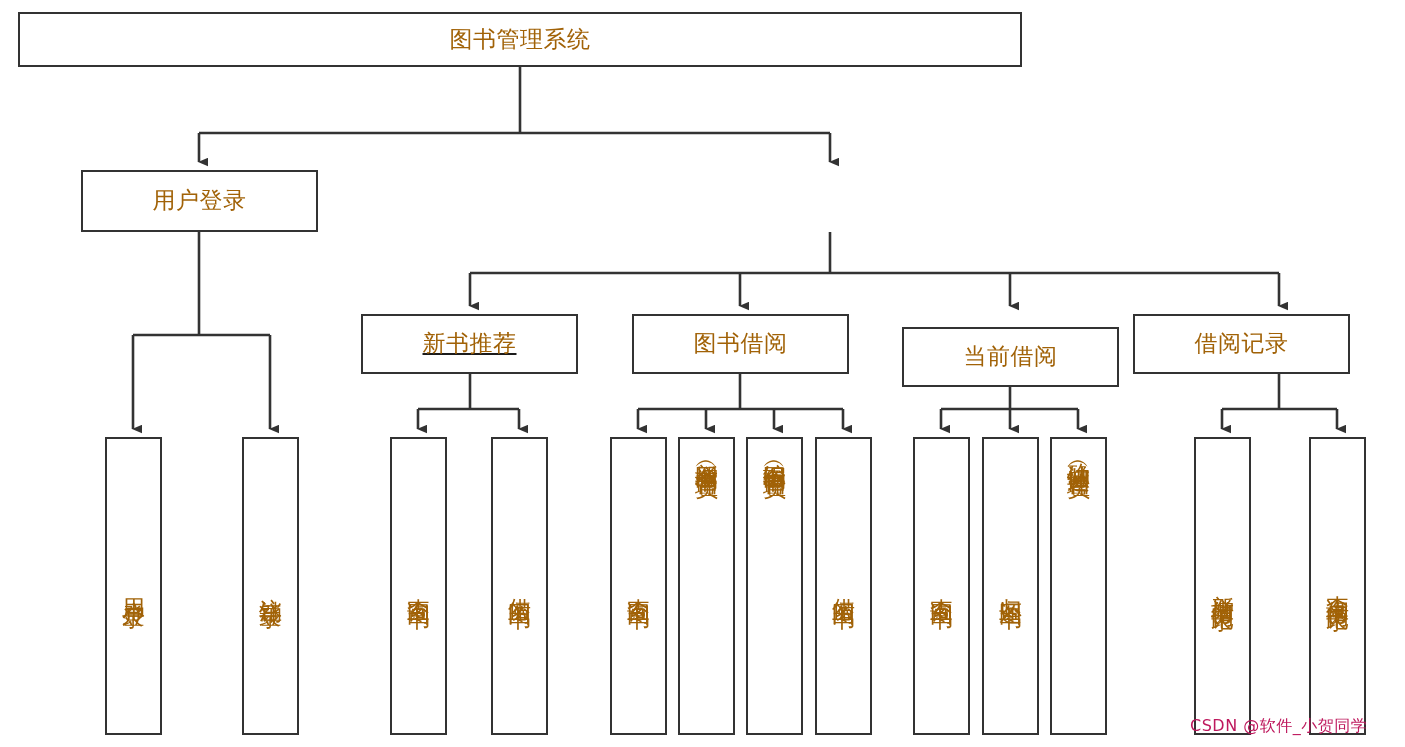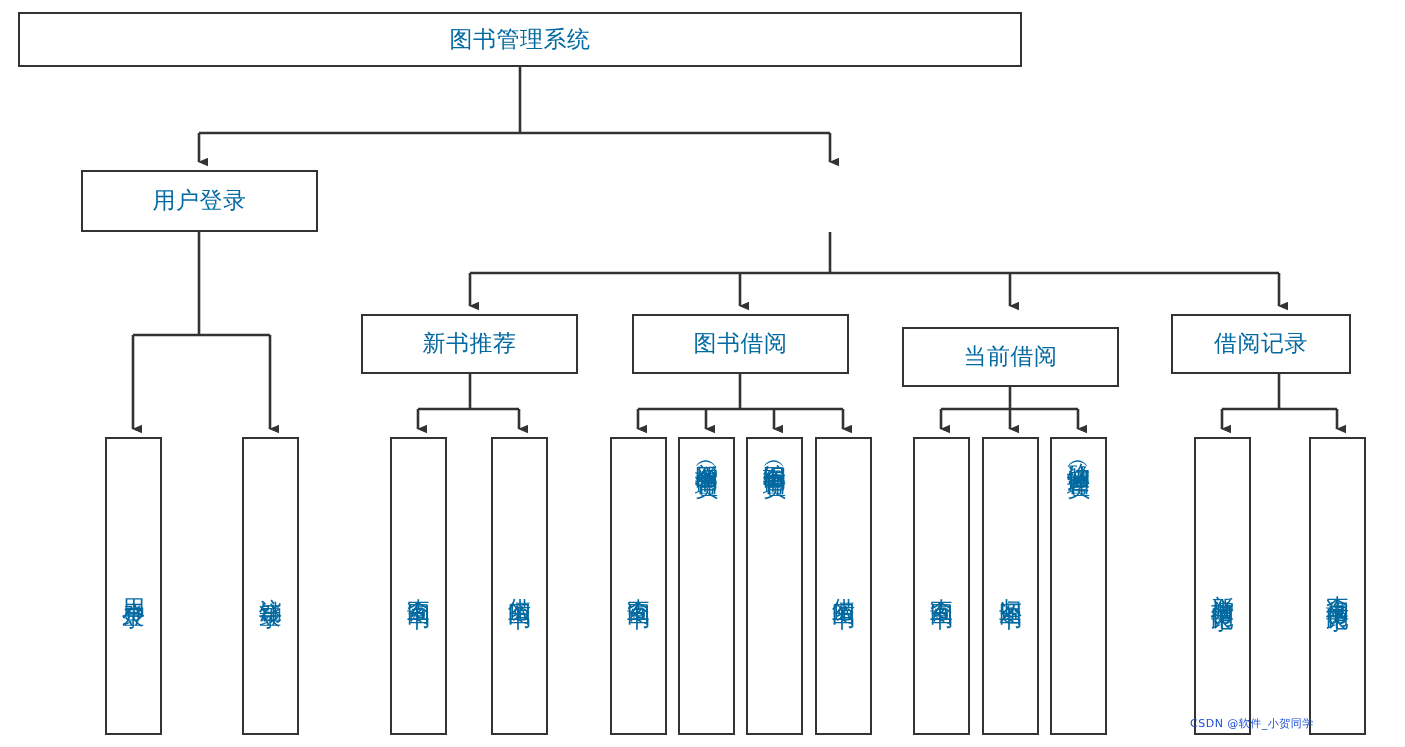--- a/index.html
+++ b/index.html
@@ -32,21 +32,21 @@
     border: 2.5px solid #333333;
     display: flex;
     align-items: center;
     justify-content: center;
     color: #1b1b1b;
   }
   .node-label {
     display: block;
     text-align: center;
     line-height: 1.18;
-    color: #0369a1;
+    color: #a16207;
   }
   .node.horizontal .node-label {
     writing-mode: horizontal-tb;
     font-size: 23px;
     letter-spacing: 0.5px;
   }
   .node.root .node-label {
     font-size: 23px;
   }
   .node.vertical {
@@ -63,22 +63,22 @@
   }
   .node.vertical.tall-label .node-label {
     letter-spacing: 2px;
   }
   .node.vertical.centered {
     align-items: center;
     padding-top: 0;
   }
   .watermark {
     position: absolute;
-    font-size: 11px;
-    color: #1d4ed8;
+    font-size: 16px;
+    color: #be185d;
     white-space: nowrap;
     letter-spacing: 0.5px;
   }
 </style>
 </head>
 <body>
 
 <div id="diagram-root">
 
   <svg id="edges-layer" viewBox="0 0 1405 747" xmlns="http://www.w3.org/2000/svg">
@@ -135,30 +135,30 @@
   </svg>
 
   <div class="node horizontal root" style="left:18px; top:12px; width:1004px; height:55px;">
     <span class="node-label">图书管理系统</span>
   </div>
 
   <div class="node horizontal" style="left:81px; top:170px; width:237px; height:62px;">
     <span class="node-label">用户登录</span>
   </div>
 
-  <div class="node horizontal" style="left:361px; top:314px; width:217px; height:60px;">
+  <div class="node horizontal" style="left:361px; top:314px; width:217px; height:60px;text-decoration:underline;">
     <span class="node-label">新书推荐</span>
   </div>
   <div class="node horizontal" style="left:632px; top:314px; width:217px; height:60px;">
     <span class="node-label">图书借阅</span>
   </div>
   <div class="node horizontal" style="left:902px; top:314px; width:217px; height:60px;margin-top:13px;">
     <span class="node-label">当前借阅</span>
   </div>
-  <div class="node horizontal" style="left:1171px; top:314px; width:180px; height:60px;align-items:center;">
+  <div class="node horizontal" style="left:1133px; top:314px; width:217px; height:60px;align-items:center;">
     <span class="node-label">借阅记录</span>
   </div>
 
   <div class="node vertical centered" style="left:105px; top:437px; width:57px; height:298px;">
     <span class="node-label">用户登录</span>
   </div>
   <div class="node vertical centered" style="left:242px; top:437px; width:57px; height:298px;">
     <span class="node-label">注销登录</span>
   </div>
 

